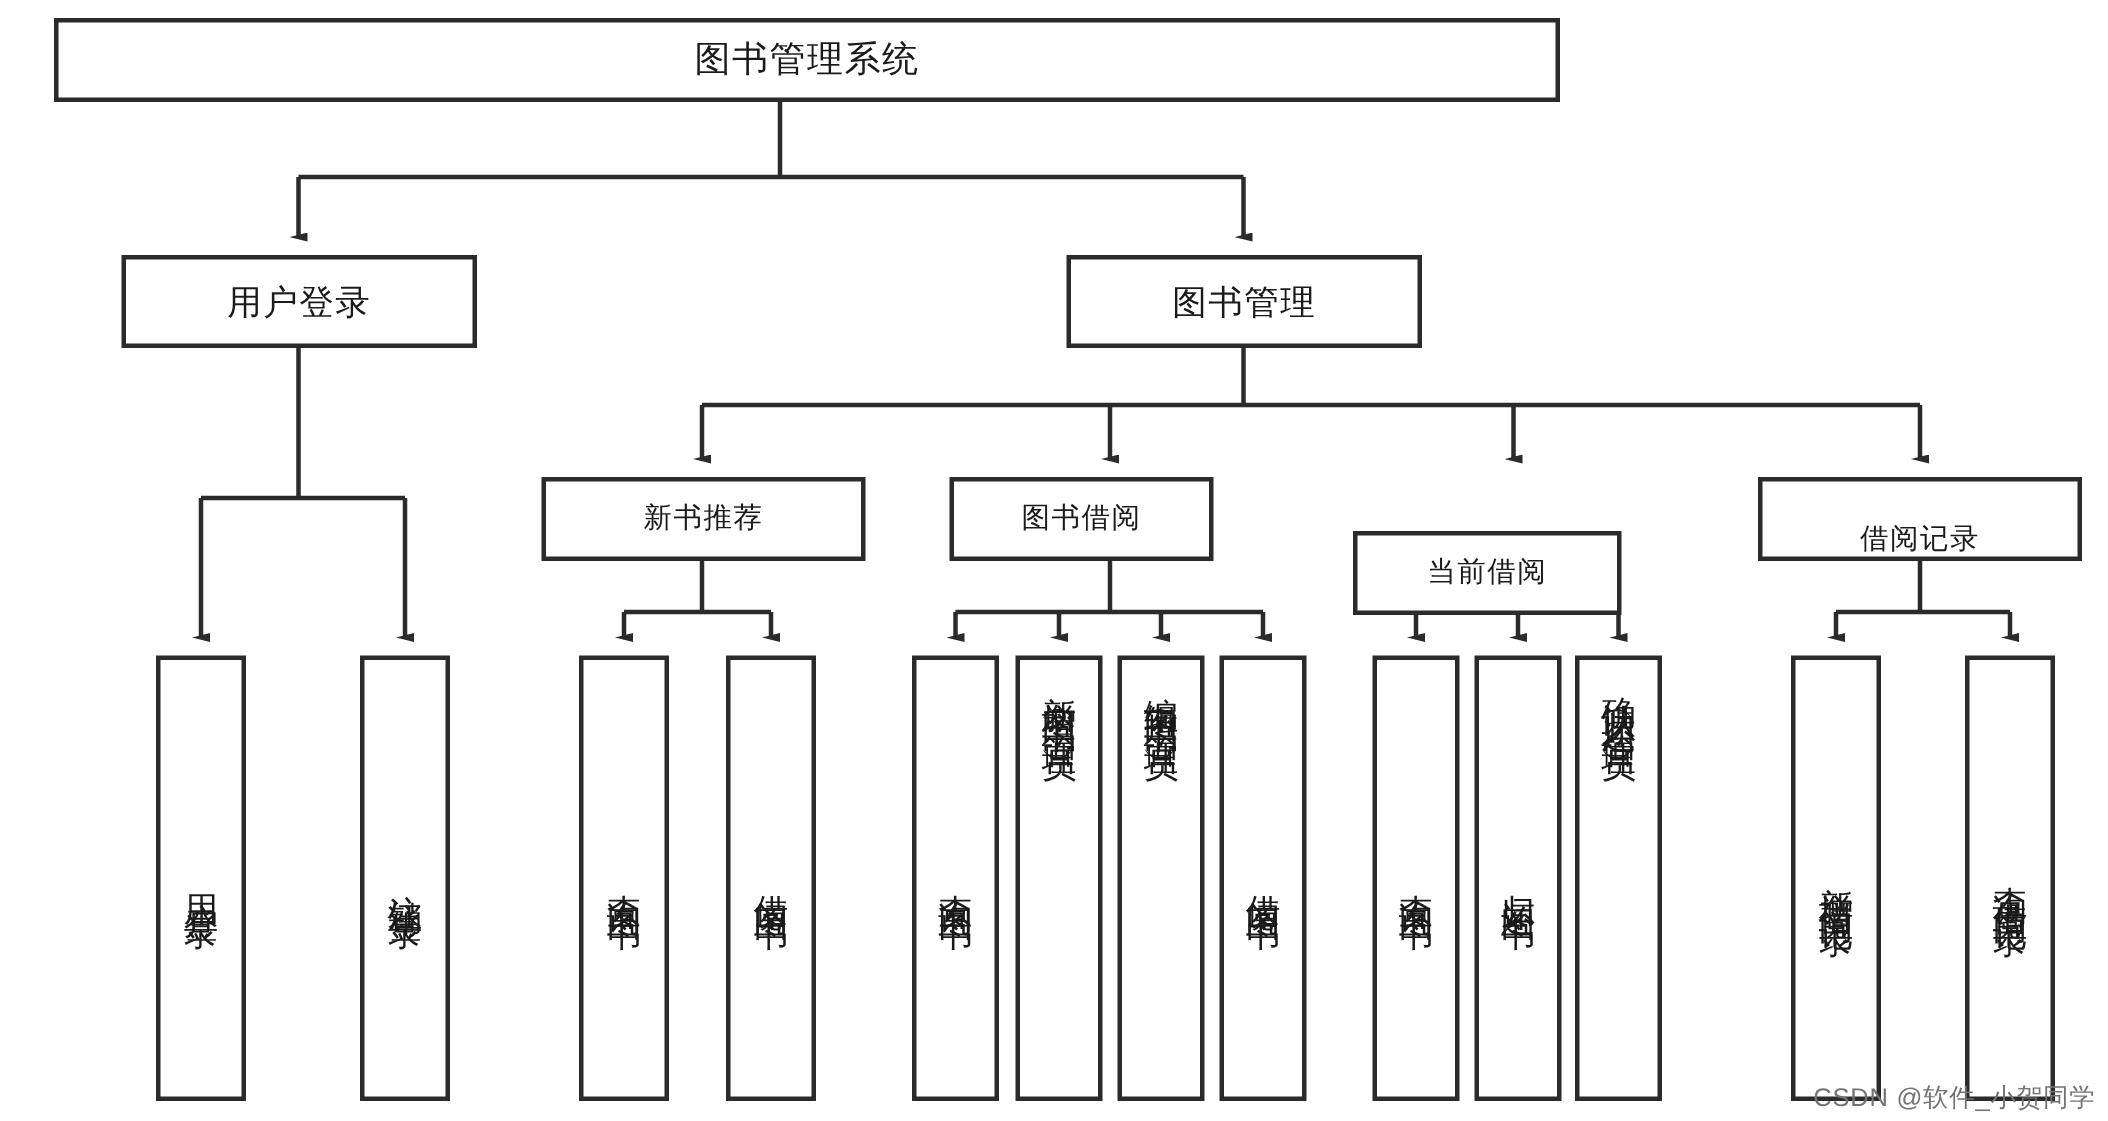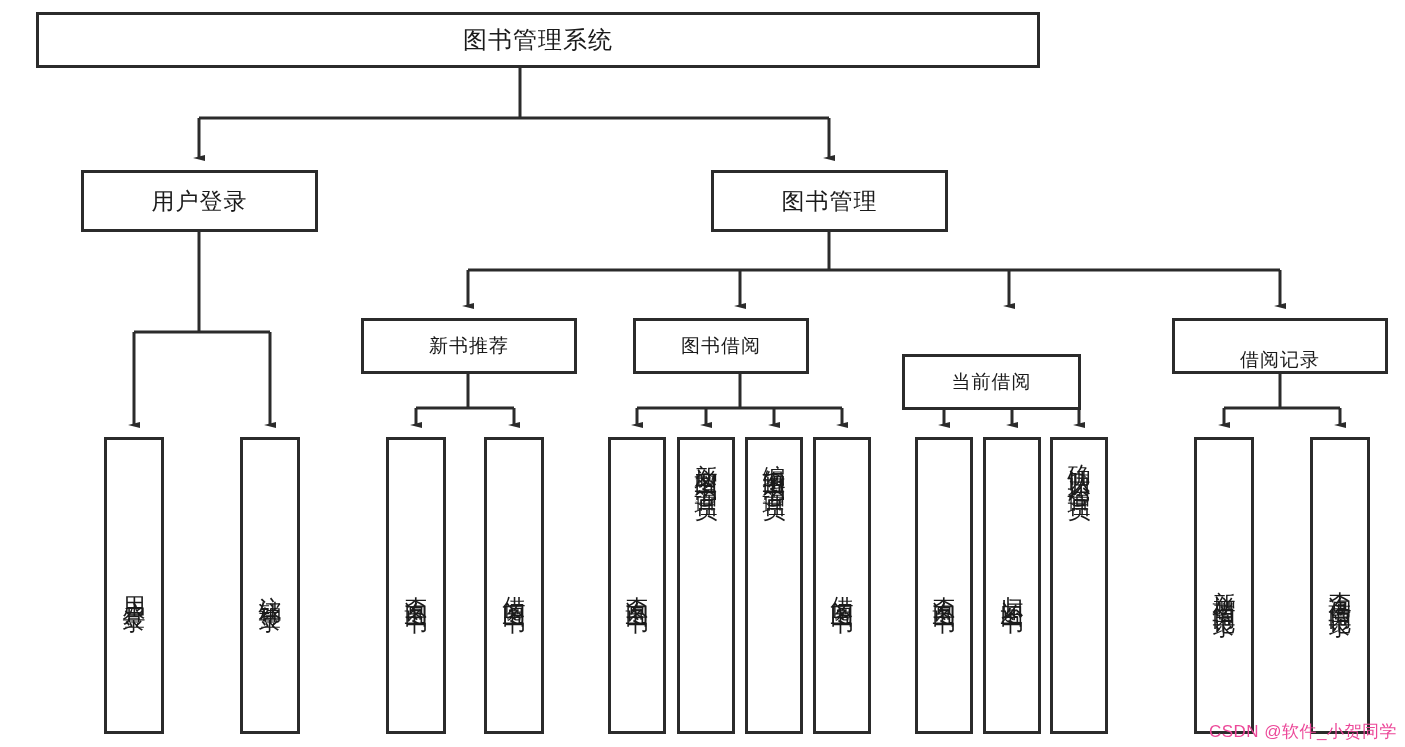--- a/index.html
+++ b/index.html
@@ -62,21 +62,21 @@
     align-items: center;
   }
   .node.leaf.centered-text .node-label {
     padding-top: 0;
   }
   #watermark {
     position: absolute;
     right: 8px;
     bottom: 4px;
     font-size: 17px;
-    color: #ec4899;
+    color: #737373;
     letter-spacing: 0.5px;
     white-space: nowrap;
     user-select: none;
   }
 </style>
 </head>
 <body>
 
 <div id="diagram-root">
 

